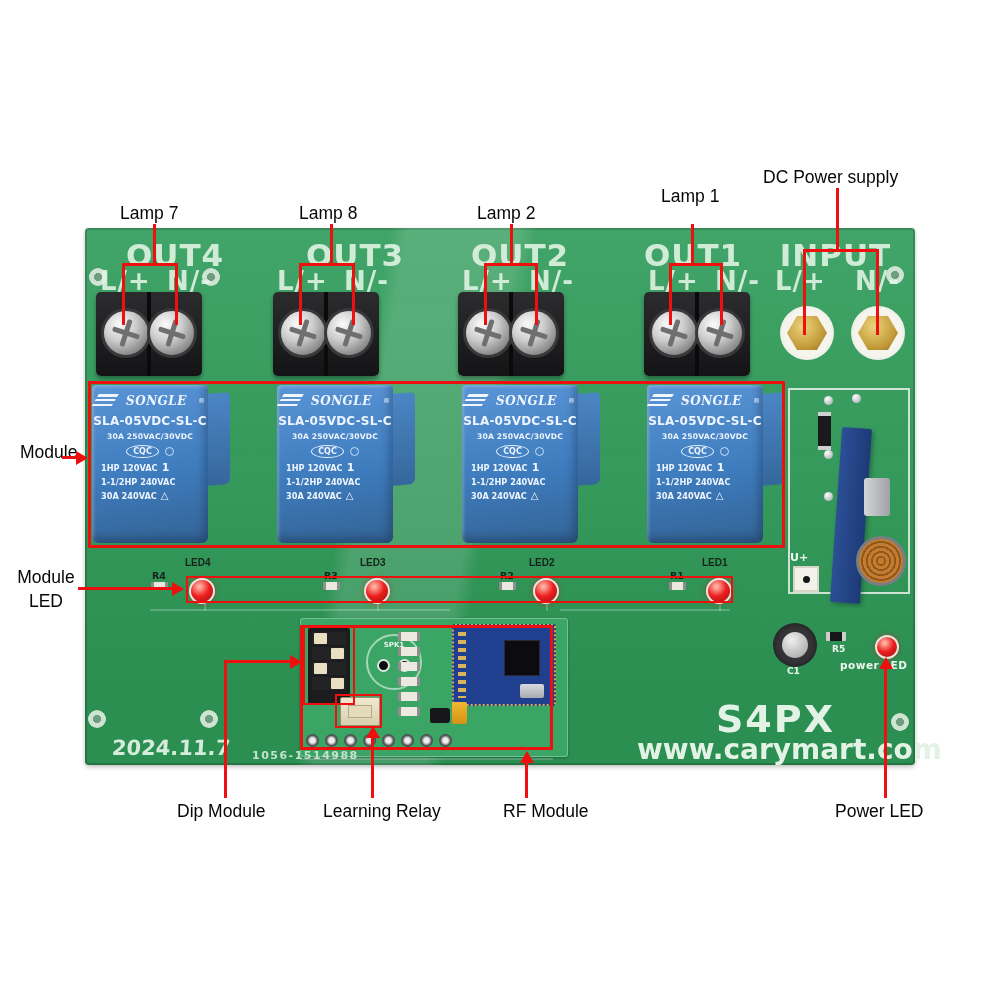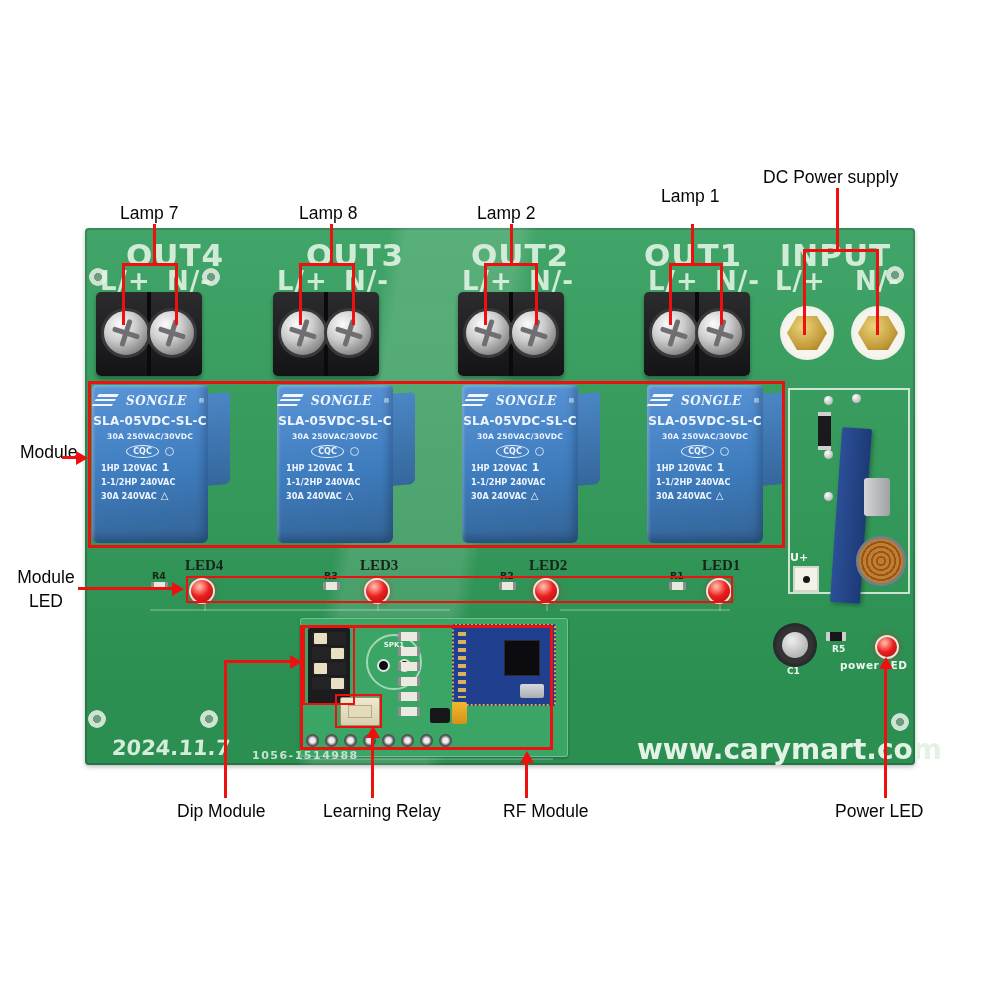--- a/index.html
+++ b/index.html
@@ -55,21 +55,21 @@
   .cqc-oval{display:inline-block;border:1.5px solid #e9f1fd;border-radius:50%;padding:1px 6px;font-size:8px;font-weight:bold;}
   .cqc-dot{width:7px;height:7px;border:1.5px solid rgba(233,241,253,.8);border-radius:50%;}
   .r-line{font-weight:bold;font-size:8.2px;text-align:left;padding-left:9px;margin-top:3px;display:flex;align-items:center;gap:4px;}
   .ul-mark{font-size:11px;font-weight:bold;}
   .tri-mark{font-size:10px;}
 
   
   .led{width:22px;height:22px;border-radius:50%;border:2px solid #e8e8e0;
        background:radial-gradient(circle at 38% 30%,#ffb0a0 6%,#ec1f1f 48%,#a50d0d);box-shadow:0 0 5px rgba(220,20,20,.55);}
   .led-sm{width:20px;height:20px;}
-  .led-label{font-family:Liberation Serif, serif;font-weight:bold;font-size:15px;color:#18231b;}
+  .led-label{font-family:Liberation Sans, sans-serif;font-weight:bold;font-size:10px;color:#18231b;}
   .rres{width:26px;text-align:center;font-family:"DejaVu Sans",sans-serif;font-weight:bold;font-size:9.5px;color:#18231b;}
   .chip{width:17px;height:8px;margin:1px auto 0;background:linear-gradient(90deg,#8e8e8e 0 3px,#eae7de 3px 14px,#8e8e8e 14px 17px);border-radius:1px;}
 
   
   #subboard{left:300px;top:618px;width:268px;height:139px;background:#3aa565;border-radius:3px;
             box-shadow:inset 0 0 0 1px rgba(255,255,255,.3),0 1px 3px rgba(0,0,0,.3);}
   .dip{left:308px;top:628px;width:42px;height:74px;background:#1c1c1f;border-radius:2px;padding-top:2px;}
   .dip-row{width:34px;height:13px;background:#232326;margin:2px auto 0;position:relative;border-radius:1px;}
   .dip-knob{position:absolute;top:1px;width:13px;height:11px;background:#e9dfc2;border-radius:1px;}
   .k-l{left:2px;} .k-r{right:2px;}
@@ -393,20 +393,21 @@
 
   <div class="abs ecap"></div>
   <div class="abs silk-sm" style="left:787px;top:666px;">C1</div>
   <div class="abs r5comp"></div>
   <div class="abs silk-sm" style="left:832px;top:644px;">R5</div>
   <div class="abs silk-sm" style="left:840px;top:659px;font-size:10.5px;letter-spacing:.5px;">power LED</div>
   <div class="abs led led-sm" style="left:875px;top:635px;"></div>
 
   <div class="abs silk" style="left:112px;top:736px;font-size:21px;transform:skewX(-4deg);color:#d6ecdb;">2024.11.7</div>
   <div class="abs silk" style="left:252px;top:749px;font-size:11px;letter-spacing:1.5px;color:#c4e2cf;">1056-1514988</div>
+  <div class="abs silk" style="left:716px;top:697px;font-size:38px;letter-spacing:2px;color:#e2f3e6;">S4PX</div>
   <div class="abs silk" style="left:637px;top:733px;font-size:28px;color:#e2f3e6;">www.carymart.com</div>
 
   <div class="abs rbox" style="left:88px;top:381px;width:697px;height:167px;"></div>
   <div class="abs rbox-thin" style="left:186px;top:576px;width:547px;height:27px;"></div>
   <div class="abs rbox" style="left:300px;top:625px;width:253px;height:125px;"></div>
   <div class="abs rbox-thin" style="left:303px;top:625px;width:52px;height:80px;"></div>
   <div class="abs rbox-thin" style="left:335px;top:694px;width:47px;height:34px;"></div>
 
   <div class="abs ann" style="left:120px;top:203px;">Lamp 7</div>
   <div class="abs ann" style="left:299px;top:203px;">Lamp 8</div>

